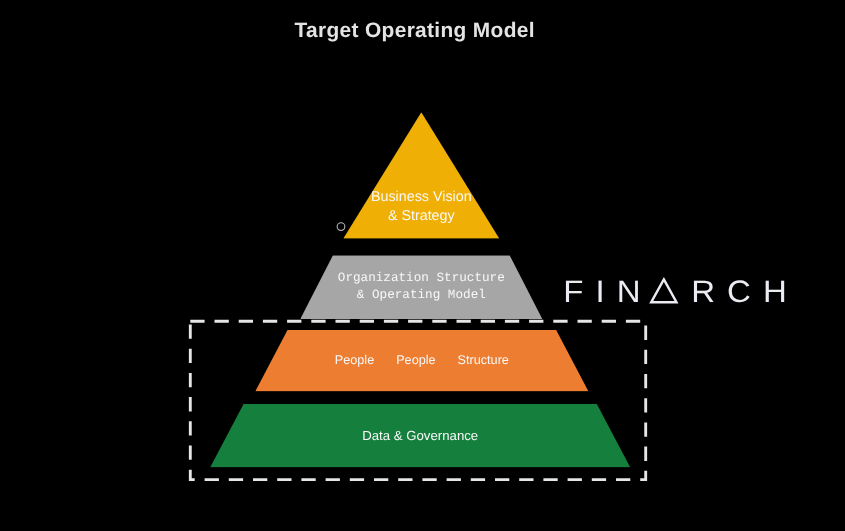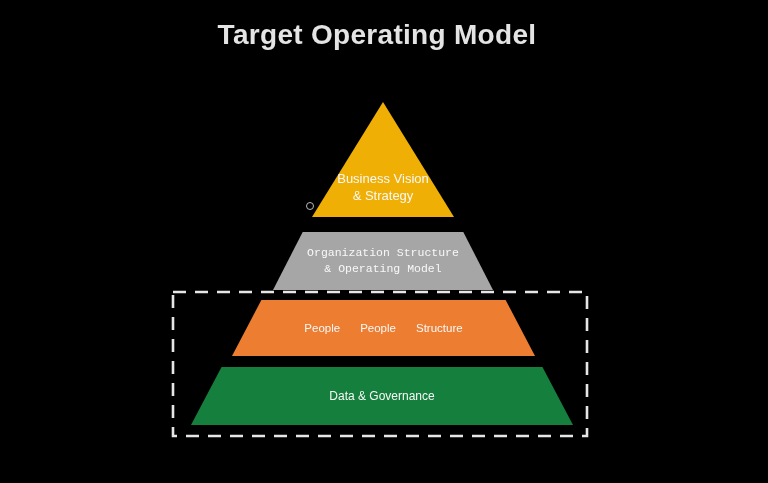--- a/index.html
+++ b/index.html
@@ -13,21 +13,21 @@
   }
 
   
   .title {
     position: absolute;
     top: 16px;
     left: 0;
     width: 754px;
     text-align: center;
     color: #E4E4E4;
-    font-size: 28px;
+    font-size: 19px;
     font-weight: bold;
     line-height: 1.33;
     letter-spacing: 0.3px;
   }
 
   
   .layer {
     position: absolute;
     display: flex;
     color: #F8F8F8;
@@ -135,14 +135,21 @@
   <div class="layer layer-data" style="background-color: #15803d;">
     <span>Data &amp; Governance</span>
   </div>
 
   <svg class="focus-box" width="420" height="149" viewBox="0 0 420 149">
     <rect x="2" y="2" width="414" height="144" fill="none" stroke-width="2.6" stroke-dasharray="13 9" stroke="#E6E6E6"></rect>
   </svg>
 
   <div class="circle-marker"></div>
 
+  <div class="logo">
+    <span>FIN</span>
+    <svg class="logo-a" width="27" height="25" viewBox="0 0 27 25">
+      <polygon points="13.5,2 25,22.8 2,22.8" fill="none" stroke-width="2.2" stroke="#EAECF2"></polygon>
+    </svg>
+    <span>RCH</span>
+  </div>
 
 </div>
 
 </body></html>

